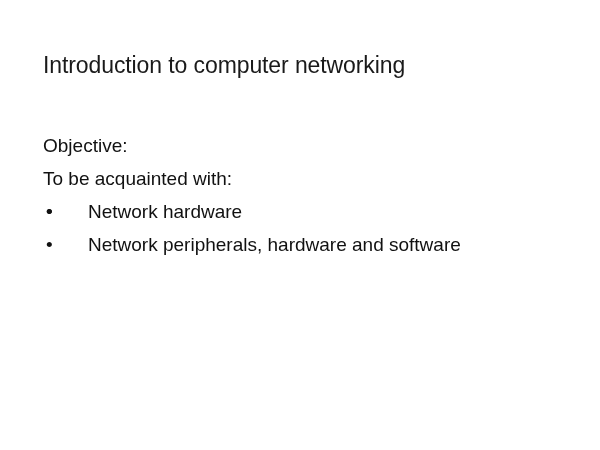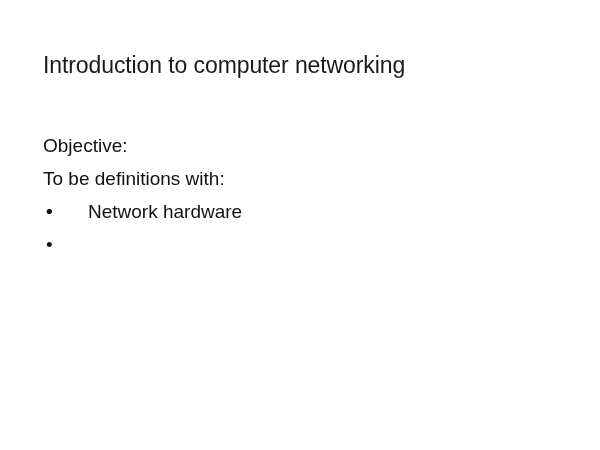--- a/index.html
+++ b/index.html
@@ -73,29 +73,30 @@
 <body>
 
 <div class="slide">
 
   <div class="slide-title">Introduction to computer networking</div>
 
   <div class="slide-body">
 
     <div class="body-line">Objective:</div>
 
-    <div class="body-line">To be definitions with:</div>
+    <div class="body-line">To be acquainted with:</div>
 
     <div class="bullet-line">
       <span class="bullet-mark">•</span>
     </div>
 
     <div class="bullet-line">
       <span class="bullet-mark">•</span>
       <span>Network hardware</span>
     </div>
 
     <div class="bullet-line">
       <span class="bullet-mark">•</span>
+      <span>Network peripherals, hardware and software</span>
     </div>
 
   </div>
 </div>
 
 </body></html>

